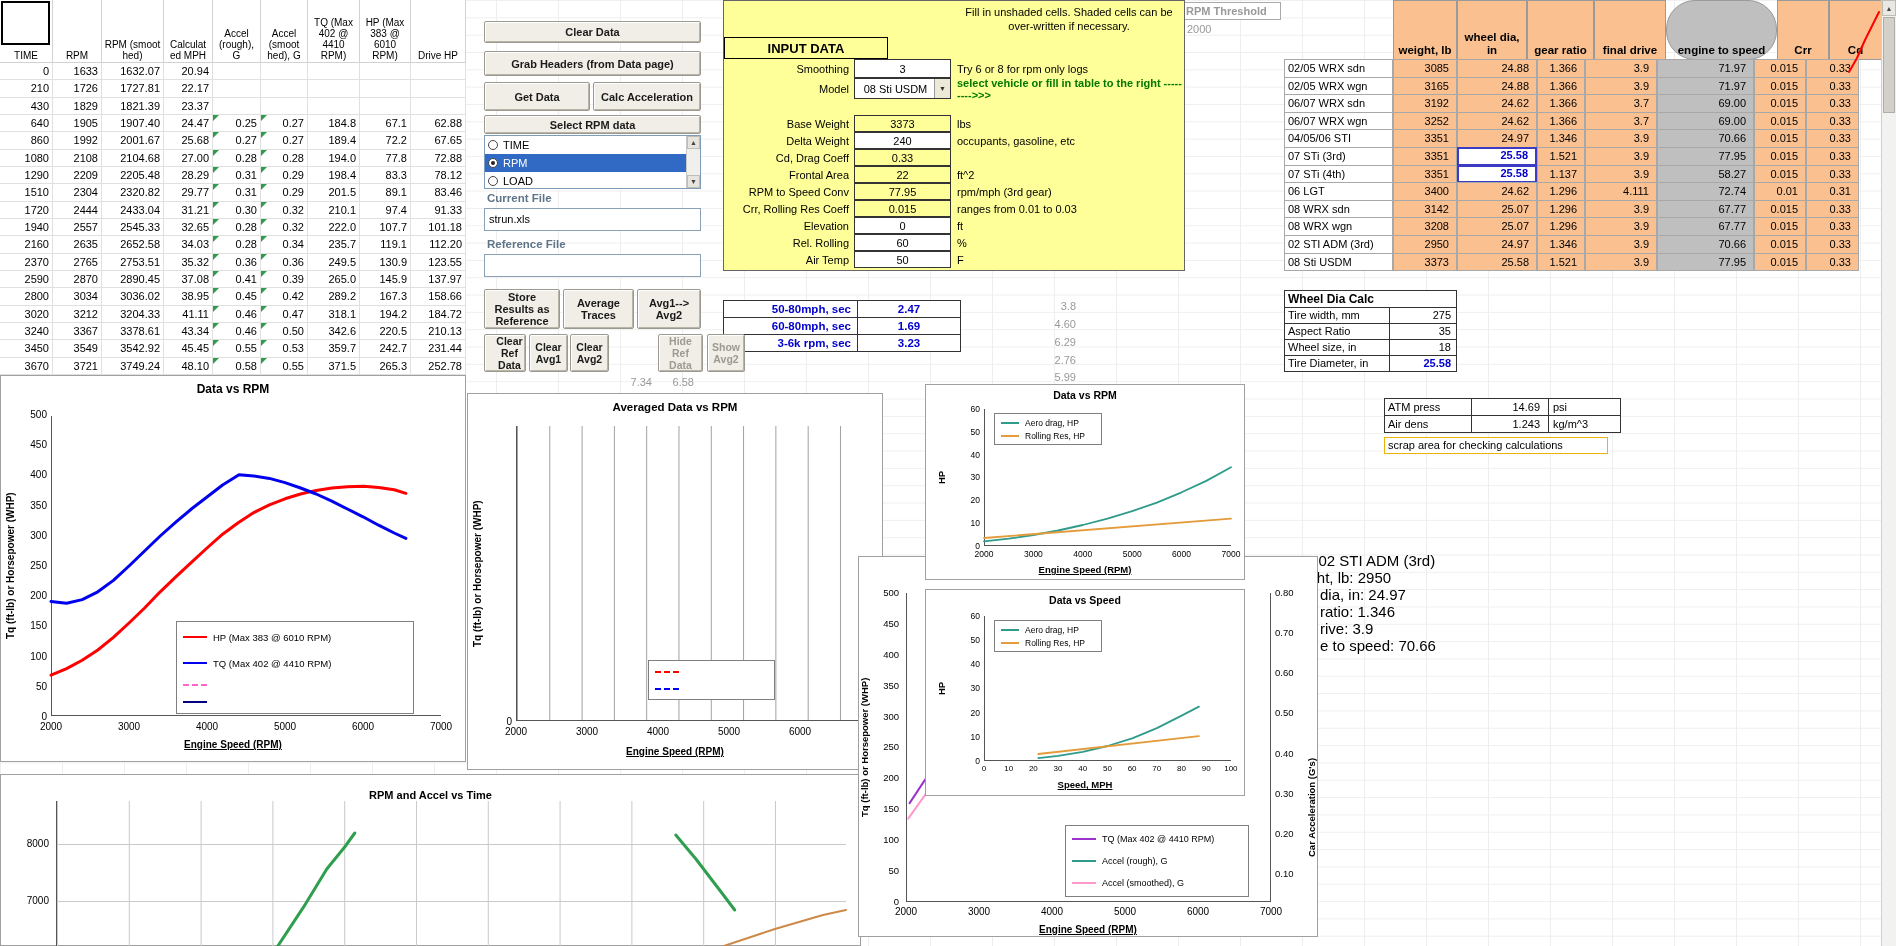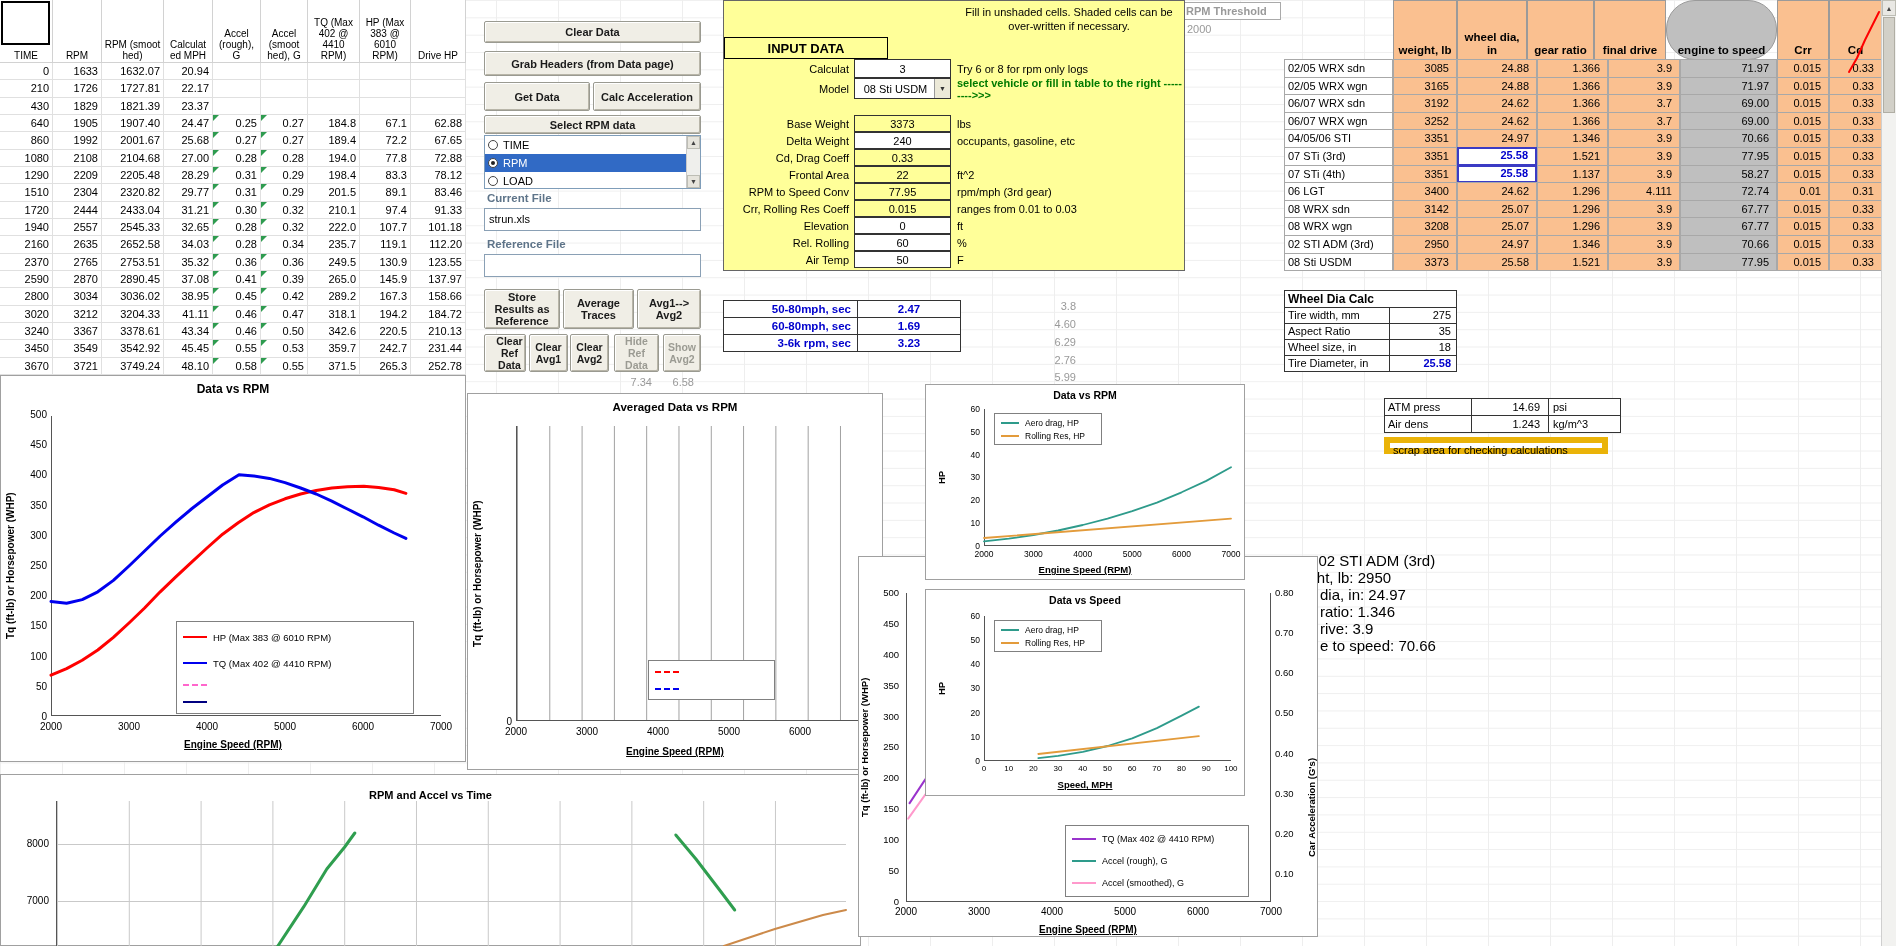--- a/index.html
+++ b/index.html
@@ -21,21 +21,21 @@
   .drows { position:absolute; left:0; top:63px; width:466px; }
   .drow { display:flex; height:17.33px; }
   .dc { font-size:11px; line-height:17px; text-align:right; padding-right:3px; border-right:1px solid #e0e0e0; border-bottom:1px solid #e0e0e0; position:relative; }
   .drow .dc:nth-child(1){width:53px}.drow .dc:nth-child(2){width:49px}.drow .dc:nth-child(3){width:62px}.drow .dc:nth-child(4){width:49px}
   .drow .dc:nth-child(5){width:48px}.drow .dc:nth-child(6){width:47px}.drow .dc:nth-child(7){width:52px}.drow .dc:nth-child(8){width:51px}.drow .dc:nth-child(9){width:55px}
   .tri { display:none; }
   .has-tri .tri { display:block; position:absolute; left:0; top:0; width:0; height:0; border:3px solid transparent; border-top-color:#2e9b4f; border-left-color:#2e9b4f; }
 
   
   .btn { position:absolute; z-index:2; background:#f0eee6; border:1px solid #9a9a91; box-shadow:inset 1px 1px 0 #fff, inset -1px -1px 0 #b8b5a8; border-radius:2px; font-size:11px; font-weight:bold; color:#1a1a1a; display:flex; align-items:center; justify-content:center; text-align:center; line-height:12px; padding:1px 2px; }
-  .btn.disabled { color:#9b9b93; }
+  .btn.disabled { color:#9b9b93;margin-left:44px; }
   #btn-clear-data { left:484px; top:21px; width:217px; height:22px; }
   #btn-grab-headers { left:484px; top:51px; width:217px; height:25px; }
   #btn-get-data { left:484px; top:82px; width:106px; height:29px; }
   #btn-calc-accel { left:593px; top:82px; width:108px; height:29px; }
   #select-rpm-bar { left:484px; top:115px; width:217px; height:19px; }
   #listbox { position:absolute; left:484px; top:135px; width:217px; height:54px; background:#fff; border:1px solid #7f9db9; z-index:2; }
   .lb-item { display:flex; align-items:center; height:18px; font-size:11px; padding-left:3px; gap:5px; }
   .lb-item.sel { background:#316ac5; color:#fff; }
   .radio { width:10px; height:10px; border:1px solid #444; border-radius:50%; background:#fff; position:relative; flex:none; }
   .sel .radio::after { content:""; position:absolute; left:2px; top:2px; width:4px; height:4px; border-radius:50%; background:#222; }
@@ -97,38 +97,38 @@
   .vh { display:flex; align-items:flex-end; justify-content:center; text-align:center; font-weight:bold; font-size:11.5px; line-height:13px; padding:2px; background:#fac090; border:1px solid #9a9a9a; }
   .vh span { width:100%; }
   .vh:nth-of-type(1){width:109px; background:transparent; border:none;}
   .vh:nth-of-type(2){width:64px}.vh:nth-of-type(3){width:70px}.vh:nth-of-type(4){width:67px}.vh:nth-of-type(5){width:72px}
   .vh:nth-of-type(6){width:111px; background:#bfbfbf;border-radius:29px;}
   .vh:nth-of-type(7){width:52px}.vh:nth-of-type(8){width:53px}
   .vrow { display:flex; height:17.6px; }
   .vrow > div { border:1px solid #a8a8a8; margin-top:-1px; font-size:11px; line-height:16px; }
   .vname { width:109px; background:#fff; padding-left:3px; }
   .vc { background:#fac090; text-align:right; padding-right:7px; }
-  .vrow .vc:nth-child(2){width:64px}.vrow .vc:nth-child(3){width:80px}.vrow .vc:nth-child(4){width:71px}.vrow .vc:nth-child(5){width:72px}
+  .vrow .vc:nth-child(2){width:64px}.vrow .vc:nth-child(3){width:80px}.vrow .vc:nth-child(4){width:48px}.vrow .vc:nth-child(5){width:72px}
   .vrow .vc:nth-child(6){width:97px; background:#bfbfbf;}
   .vrow .vc:nth-child(7){width:52px}.vrow .vc:nth-child(8){width:53px}
   .vrow.bluebox .vc:nth-child(3){ background:#fff; color:#0000cc; font-weight:bold; border:2px solid #3b3bc4; line-height:13px; }
 
   
   #wcalc { position:absolute; left:1284px; top:290px; z-index:1; background:#fff; }
   .wc-title { width:173px; height:18px; border:1px solid #333; font-weight:bold; font-size:12px; line-height:16px; padding-left:3px; }
   .wc-row { display:flex; height:17px; margin-top:-1px; }
   .wc-label { width:106px; border:1px solid #333; font-size:11px; line-height:15px; padding-left:3px; background:#fff; }
   .wc-val { width:67px; border:1px solid #333; border-left:none; font-size:11px; line-height:15px; text-align:right; padding-right:5px; background:#fff; }
   .wc-val.blue { color:#0000cc; font-weight:bold; }
   #atm { position:absolute; left:1384px; top:399px; z-index:1; background:#fff; }
   .atm-row { display:flex; height:18px; margin-top:-1px; }
   .atm-label { width:88px; border:1px solid #333; font-size:11px; line-height:16px; padding-left:3px; }
   .atm-val { width:77px; border:1px solid #333; border-left:none; font-size:11px; line-height:16px; text-align:right; padding-right:8px; }
   .atm-unit { width:72px; border:1px solid #333; border-left:none; font-size:11px; line-height:16px; padding-left:4px; }
-  #scraplabel { position:absolute; left:1384px; top:437px; width:224px; height:17px; border:6px solid #eab308; background:#fff; font-size:11px; line-height:15px; padding-left:3px; z-index:1; }
+  #scraplabel { position:absolute; left:1384px; top:437px; width:224px; height:17px; border:1px solid #eab308; background:#fff; font-size:11px; line-height:15px; padding-left:3px; z-index:1; }
 
   
   #carinfo { position:absolute; left:1286px; top:552px; z-index:1; font-size:15px; line-height:17px; }
   .ci:nth-of-type(n+3){ margin-left:34px; }
 
   
   .cw { position:absolute; background:#fff; border:1px solid #a0a0a0; }
   .ctitle { position:absolute; left:0; width:100%; text-align:center; font-weight:bold; }
   .plotarea { position:absolute; border-left:1px solid #555; border-bottom:1px solid #555; }
   .plot { position:absolute; overflow:visible; }
@@ -525,21 +525,21 @@
 
   <span class="scrapval" style="left:612px;top:376px;">7.34</span>
   <span class="scrapval" style="left:654px;top:376px;">6.58</span>
 
   <div id="ipanel">
     <div class="ip-title">INPUT DATA</div>
     <div class="ip-note">Fill in unshaded cells.  Shaded cells can be over-written if necessary.</div>
     <div class="ip-rows">
 
         <div class="ip-row">
-          <span class="ip-label">Calculat</span>
+          <span class="ip-label">Smoothing</span>
           <span class="ip-val">
             <i class="ip-vtext">3</i>
 
           </span>
           <span class="ip-notecell">Try 6 or 8 for rpm only logs</span>
         </div>
 
         <div class="ip-row">
           <span class="ip-label">Model</span>
           <span class="ip-val hasdd">

